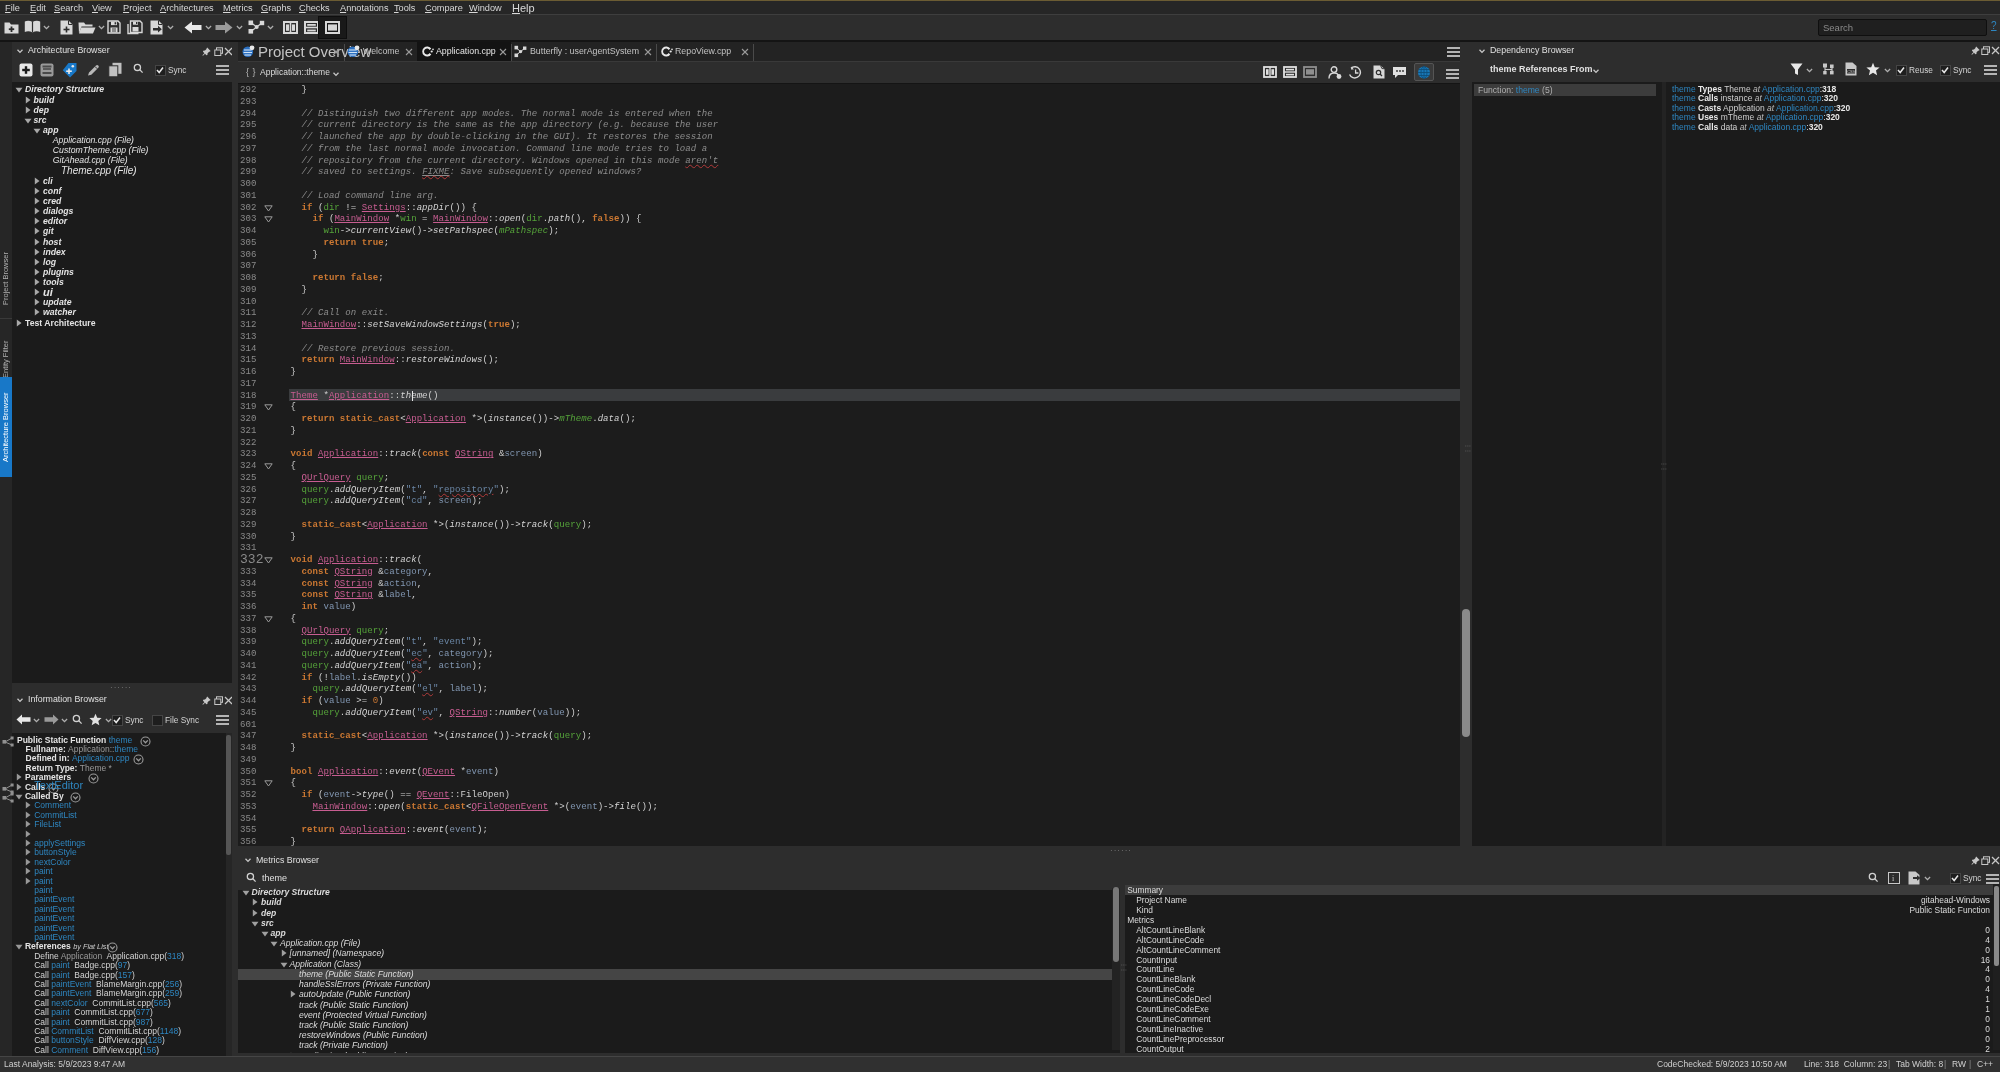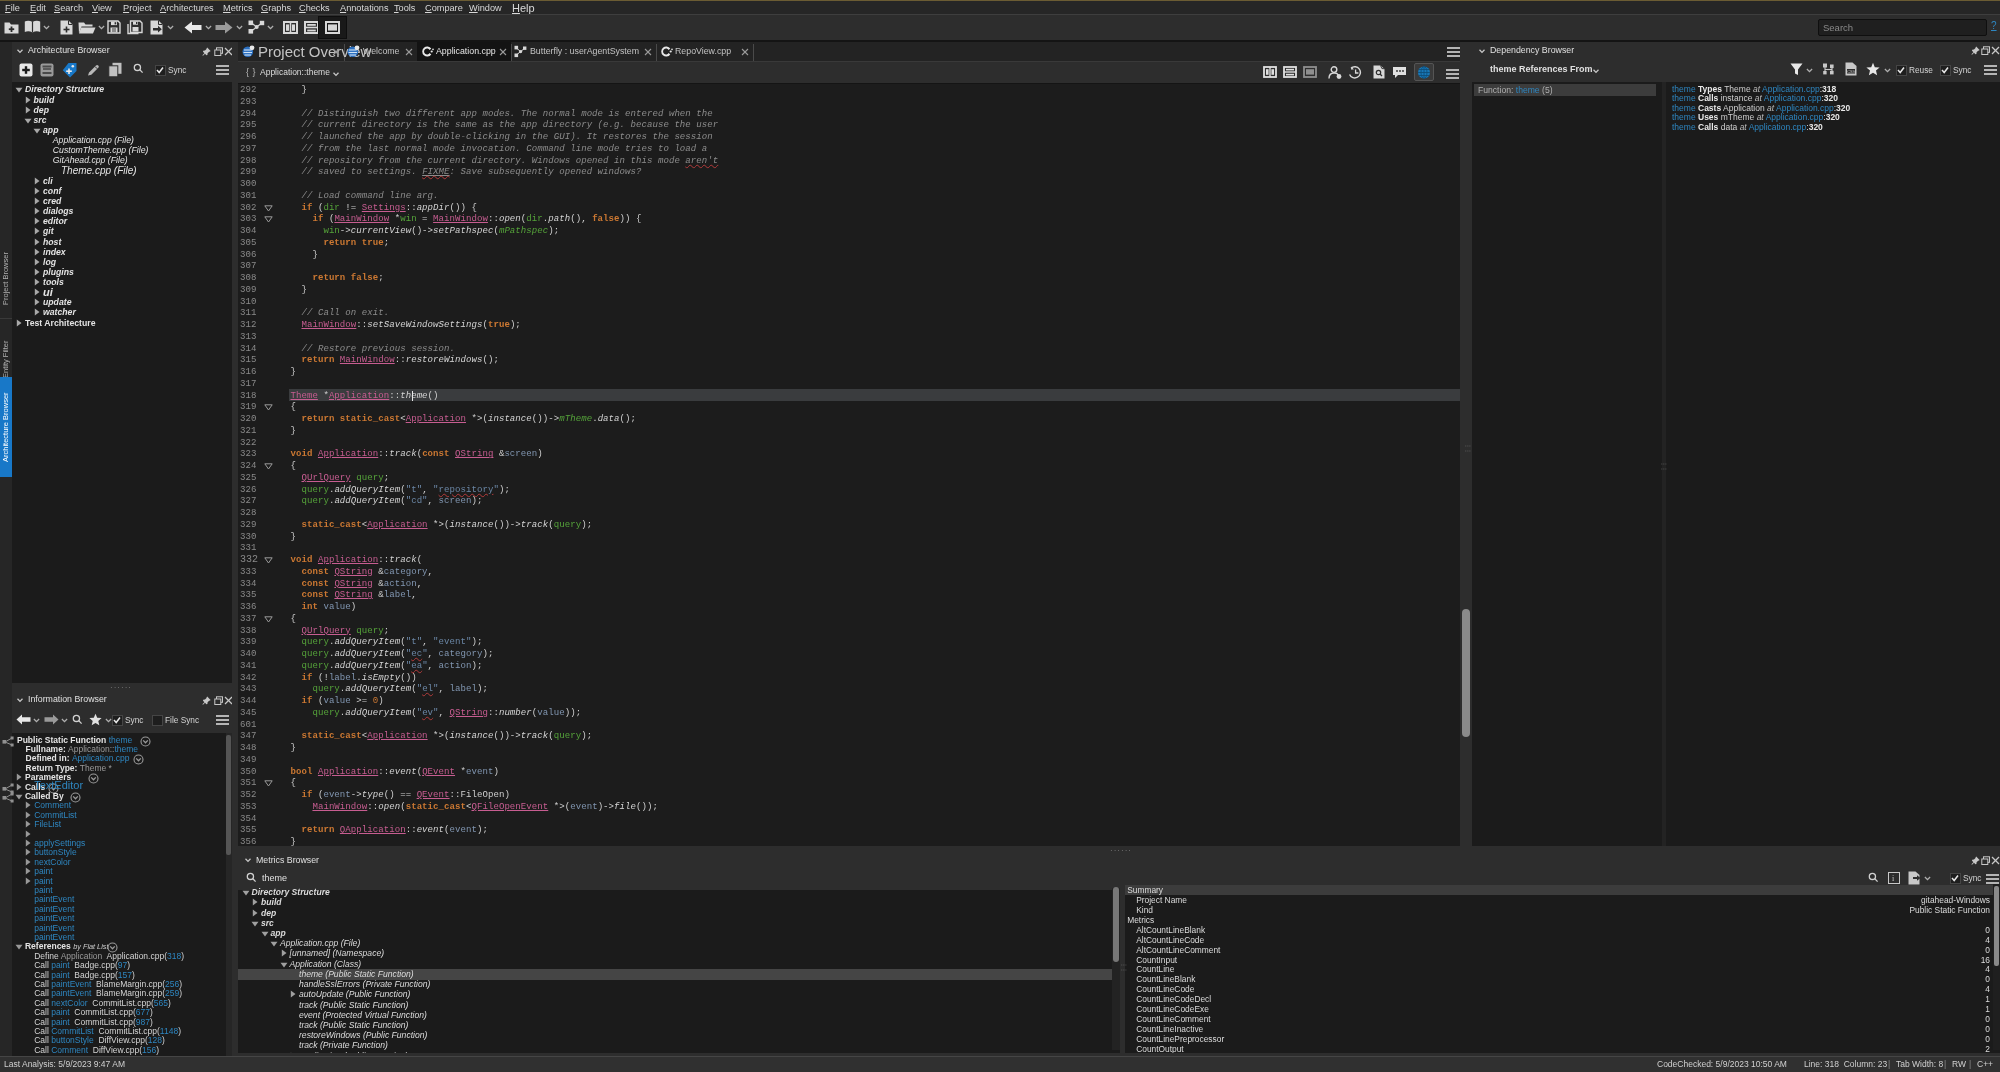--- a/index.html
+++ b/index.html
@@ -723,21 +723,21 @@
 <div class="row " style="left:240px;top:483.5px;font-family:'Liberation Mono',monospace;font-size:9.05px;letter-spacing:0.055px;line-height:11.75px;color:#8a8a8a">326</div>
 <div class="row " style="left:290.5px;top:483.5px;font-family:'Liberation Mono',monospace;font-size:9.05px;letter-spacing:0.055px;line-height:11.75px;color:#cfcfcf">  <span class="g">query</span>.<span class="f">addQueryItem</span>(<span class="s">"t"</span>, <span class="s">"</span><span class="s wv">repository</span><span class="s">"</span>);</div>
 <div class="row " style="left:240px;top:495.25px;font-family:'Liberation Mono',monospace;font-size:9.05px;letter-spacing:0.055px;line-height:11.75px;color:#8a8a8a">327</div>
 <div class="row " style="left:290.5px;top:495.25px;font-family:'Liberation Mono',monospace;font-size:9.05px;letter-spacing:0.055px;line-height:11.75px;color:#cfcfcf">  <span class="g">query</span>.<span class="f">addQueryItem</span>(<span class="s">"cd"</span>, <span class="p">screen</span>);</div>
 <div class="row " style="left:240px;top:507.0px;font-family:'Liberation Mono',monospace;font-size:9.05px;letter-spacing:0.055px;line-height:11.75px;color:#8a8a8a">328</div>
 <div class="row " style="left:240px;top:518.75px;font-family:'Liberation Mono',monospace;font-size:9.05px;letter-spacing:0.055px;line-height:11.75px;color:#8a8a8a">329</div>
 <div class="row " style="left:290.5px;top:518.75px;font-family:'Liberation Mono',monospace;font-size:9.05px;letter-spacing:0.055px;line-height:11.75px;color:#cfcfcf">  <span class="k">static_cast</span>&lt;<span class="e">Application</span> *&gt;(<span class="f">instance</span>())-&gt;<span class="f">track</span>(<span class="g">query</span>);</div>
 <div class="row " style="left:240px;top:530.5px;font-family:'Liberation Mono',monospace;font-size:9.05px;letter-spacing:0.055px;line-height:11.75px;color:#8a8a8a">330</div>
 <div class="row " style="left:290.5px;top:530.5px;font-family:'Liberation Mono',monospace;font-size:9.05px;letter-spacing:0.055px;line-height:11.75px;color:#cfcfcf"><span class="t">}</span></div>
 <div class="row " style="left:240px;top:542.25px;font-family:'Liberation Mono',monospace;font-size:9.05px;letter-spacing:0.055px;line-height:11.75px;color:#8a8a8a">331</div>
-<div class="row " style="left:240px;top:554.0px;font-family:'Liberation Mono',monospace;font-size:10px;letter-spacing:0.055px;line-height:11.75px;color:#8a8a8a">332</div>
+<div class="row " style="left:240px;top:554.0px;font-family:'Liberation Mono',monospace;font-size:13px;letter-spacing:0.055px;line-height:11.75px;color:#8a8a8a">332</div>
 <svg class="a" style="left:264px;top:557.0px" width="9" height="7" viewBox="0 0 9 7">
     <path d="M0.8 0.8 L8.2 0.8 L4.5 6 Z" fill="none" stroke="#9a9a9a" stroke-width="1"></path>
   </svg>
 <div class="row " style="left:290.5px;top:554.0px;font-family:'Liberation Mono',monospace;font-size:9.05px;letter-spacing:0.055px;line-height:11.75px;color:#cfcfcf"><span class="k">void</span> <span class="e">Application</span>::<span class="f">track</span>(</div>
 <div class="row " style="left:240px;top:565.75px;font-family:'Liberation Mono',monospace;font-size:9.05px;letter-spacing:0.055px;line-height:11.75px;color:#8a8a8a">333</div>
 <div class="row " style="left:290.5px;top:565.75px;font-family:'Liberation Mono',monospace;font-size:9.05px;letter-spacing:0.055px;line-height:11.75px;color:#cfcfcf">  <span class="k">const</span> <span class="e">QString</span> &amp;<span class="p">category</span>,</div>
 <div class="row " style="left:240px;top:577.5px;font-family:'Liberation Mono',monospace;font-size:9.05px;letter-spacing:0.055px;line-height:11.75px;color:#8a8a8a">334</div>
 <div class="row " style="left:290.5px;top:577.5px;font-family:'Liberation Mono',monospace;font-size:9.05px;letter-spacing:0.055px;line-height:11.75px;color:#cfcfcf">  <span class="k">const</span> <span class="e">QString</span> &amp;<span class="p">action</span>,</div>
 <div class="row " style="left:240px;top:589.25px;font-family:'Liberation Mono',monospace;font-size:9.05px;letter-spacing:0.055px;line-height:11.75px;color:#8a8a8a">335</div>
 <div class="row " style="left:290.5px;top:589.25px;font-family:'Liberation Mono',monospace;font-size:9.05px;letter-spacing:0.055px;line-height:11.75px;color:#cfcfcf">  <span class="k">const</span> <span class="e">QString</span> &amp;<span class="p">label</span>,</div>

